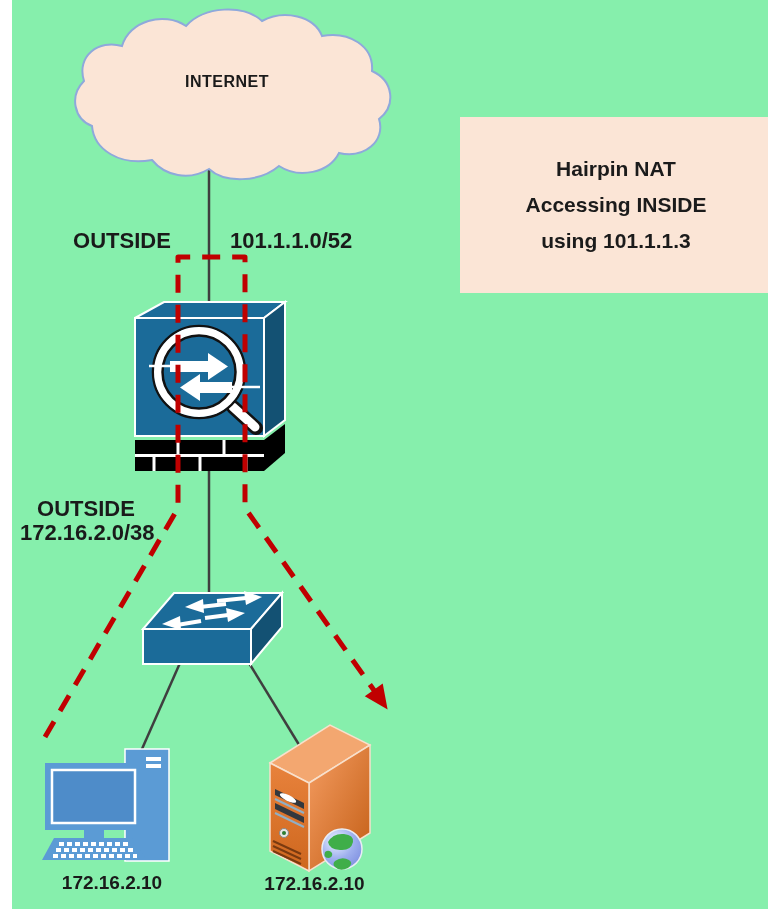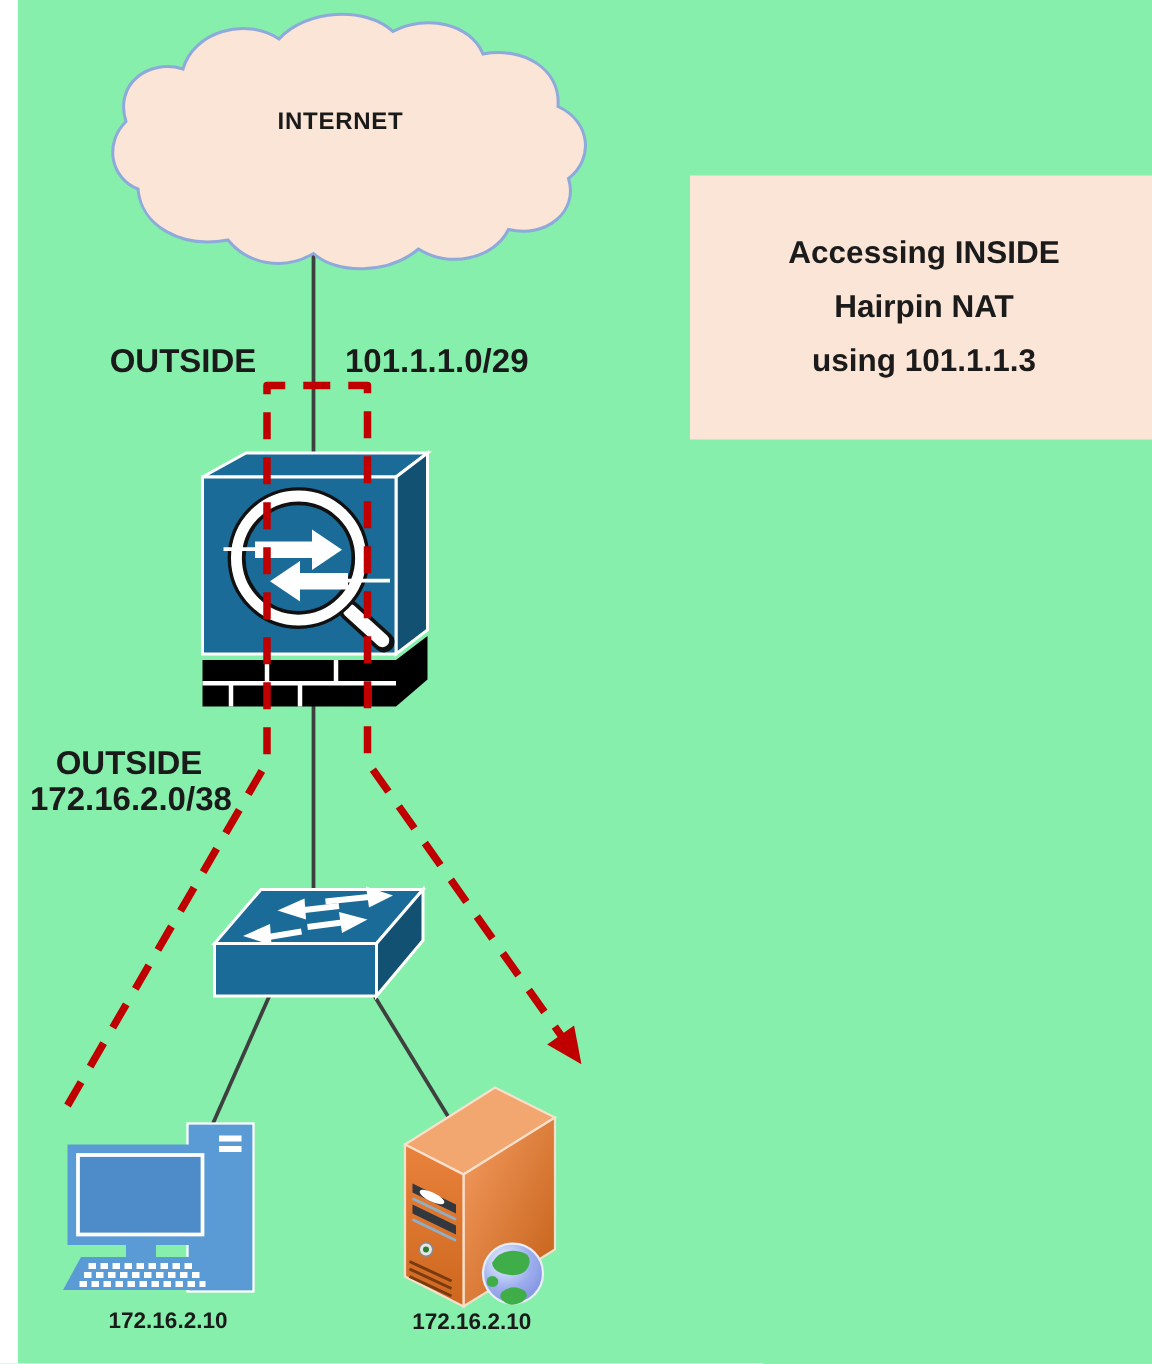--- a/index.html
+++ b/index.html
@@ -7,21 +7,21 @@
     position:relative;width:768px;height:909px;background:#86efac;overflow:hidden;
     font-family:"Liberation Sans",sans-serif;
     margin-left:12px;
   }
   .stage svg{position:absolute;left:0;top:0;}
   .lbl{
     position:absolute;font-weight:bold;color:#1a1a1a;font-size:22px;
     text-align:center;white-space:nowrap;line-height:1.2;
   }
   .lbl-internet{font-size:16px;letter-spacing:.5px;}
-  .lbl-ip{font-size:15px;}
+  .lbl-ip{font-size:19px;}
   .note{
     position:absolute;left:448px;top:117px;width:312px;height:176px;
     background:#FBE5D6;display:flex;flex-direction:column;justify-content:center;
     align-items:center;text-align:center;font-weight:bold;color:#1b1b1b;
     font-size:21px;line-height:36px;
   }
 </style>
 </head>
 <body>
 
@@ -162,27 +162,27 @@
         <path d="M313,852 q4,-3 7,1 q1,4 -3,5 q-6,0 -4,-6 Z" fill="#3FAE49"></path>
       </g>
     </g>
 
     <path d="M 33,737 L 166,508 L 166,257 L 233,257 L 233,508 L 371,703" fill="none" stroke="#C00000" stroke-width="5" stroke-dasharray="18 12" stroke-linejoin="round" marker-end="url(#redArrow)"></path>
   </svg>
 
   <div class="lbl lbl-internet" style="left:140px;top:72px;width:150px;">INTERNET</div>
 
   <div class="lbl" style="left:55px;top:228px;width:110px;">OUTSIDE</div>
-  <div class="lbl" style="left:218px;top:228px;width:120px;">101.1.1.0/29</div>
+  <div class="lbl" style="left:218px;top:228px;width:120px;">101.1.1.0/52</div>
 
   <div class="lbl" style="left:13px;top:496px;width:122px;">OUTSIDE</div>
   <div class="lbl" style="left:8px;top:520px;width:132px;">172.16.2.0/38</div>
 
   <div class="lbl lbl-ip" style="left:25px;top:872px;width:150px;">172.16.2.10</div>
   <div class="lbl lbl-ip" style="left:245px;top:873px;width:115px;">172.16.2.10</div>
 
   <div class="note">
+    <div>Hairpin NAT</div>
     <div>Accessing INSIDE</div>
-    <div>Hairpin NAT</div>
     <div>using 101.1.1.3</div>
   </div>
 
 </div>
 
 </body></html>

